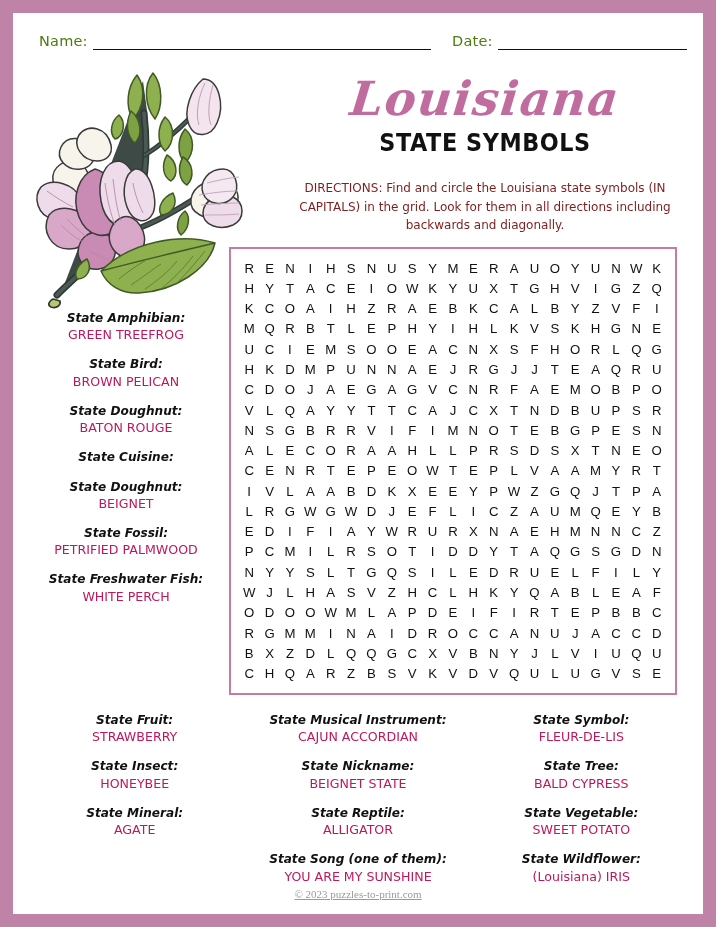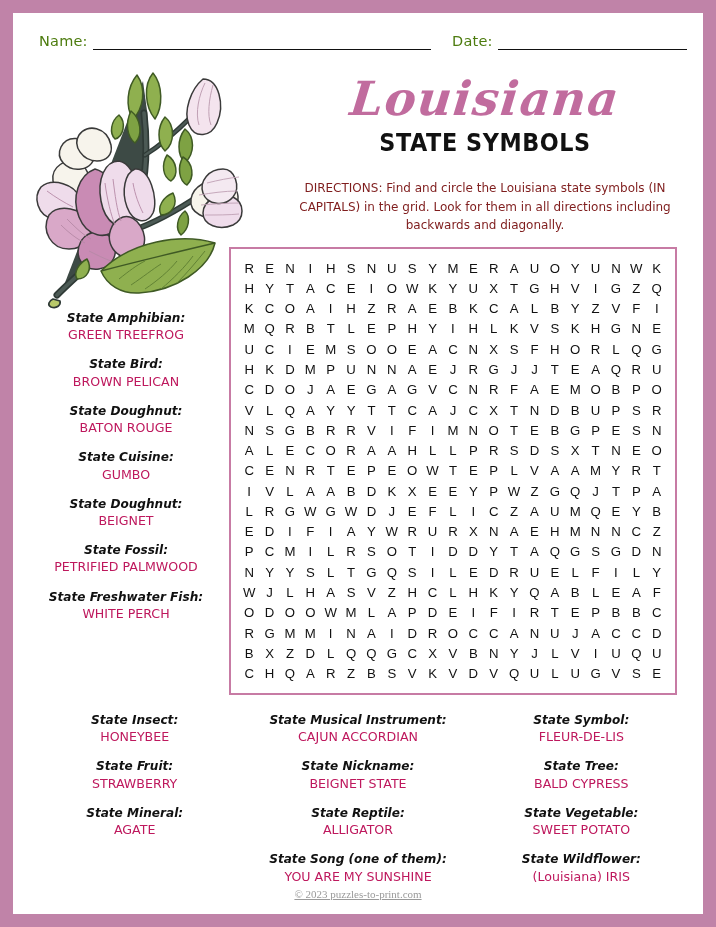--- a/index.html
+++ b/index.html
@@ -795,47 +795,46 @@
           <div class="wl-word">BROWN PELICAN</div>
         </div>
         <div class="wl-entry">
           <div class="wl-cat">State Doughnut:</div>
           <div class="wl-word">BATON ROUGE</div>
         </div>
         <div class="wl-entry">
         </div>
         <div class="wl-entry">
           <div class="wl-cat">State Cuisine:</div>
-          <div class="wl-word">GUMBO</div>
         </div>
         <div class="wl-entry">
           <div class="wl-cat">State Doughnut:</div>
           <div class="wl-word">BEIGNET</div>
         </div>
         <div class="wl-entry">
           <div class="wl-cat">State Fossil:</div>
           <div class="wl-word">PETRIFIED PALMWOOD</div>
         </div>
         <div class="wl-entry">
           <div class="wl-cat">State Freshwater Fish:</div>
           <div class="wl-word">WHITE PERCH</div>
         </div>
       </div>
 
     <div class="list-bottom">
       <div class="list-col">
           <div class="wl-entry">
+            <div class="wl-cat">State Fruit:</div>
+            <div class="wl-word">STRAWBERRY</div>
+          </div>
+          <div class="wl-entry">
             <div class="wl-cat">State Insect:</div>
             <div class="wl-word">HONEYBEE</div>
           </div>
           <div class="wl-entry">
-            <div class="wl-cat">State Fruit:</div>
-            <div class="wl-word">STRAWBERRY</div>
-          </div>
-          <div class="wl-entry">
             <div class="wl-cat">State Mineral:</div>
             <div class="wl-word">AGATE</div>
           </div>
         </div>
       <div class="list-col">
           <div class="wl-entry">
             <div class="wl-cat">State Musical Instrument:</div>
             <div class="wl-word">CAJUN ACCORDIAN</div>
           </div>
           <div class="wl-entry">

